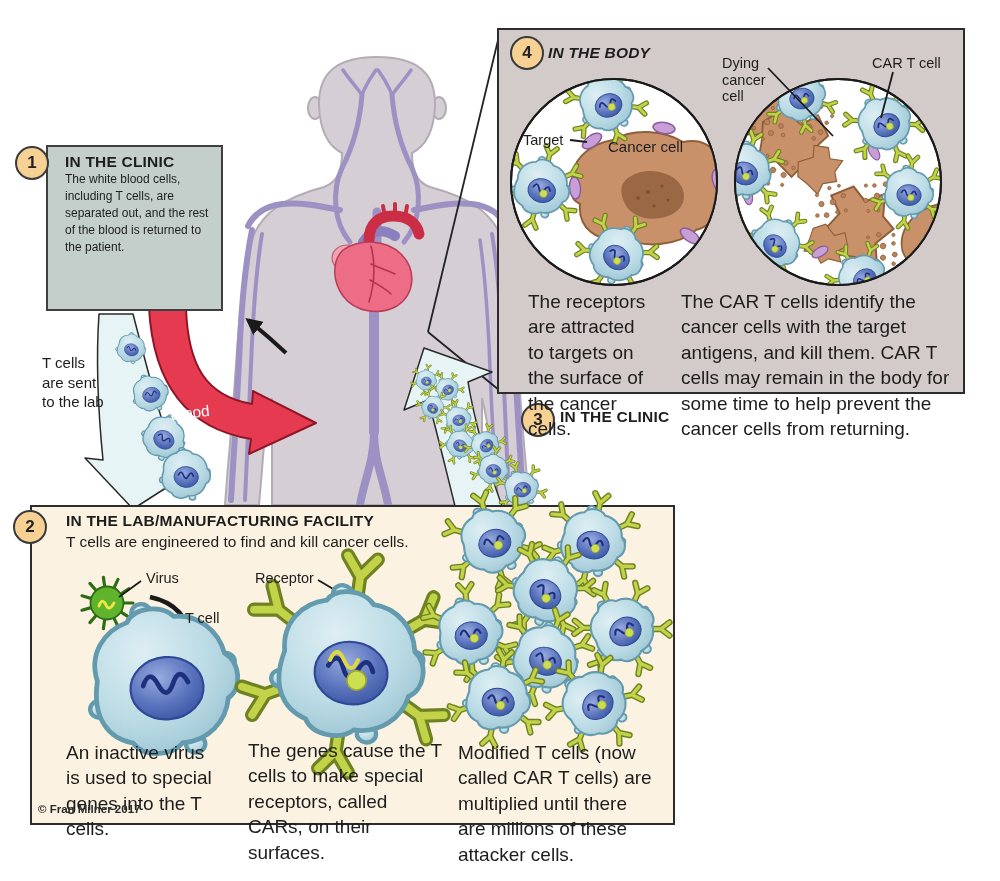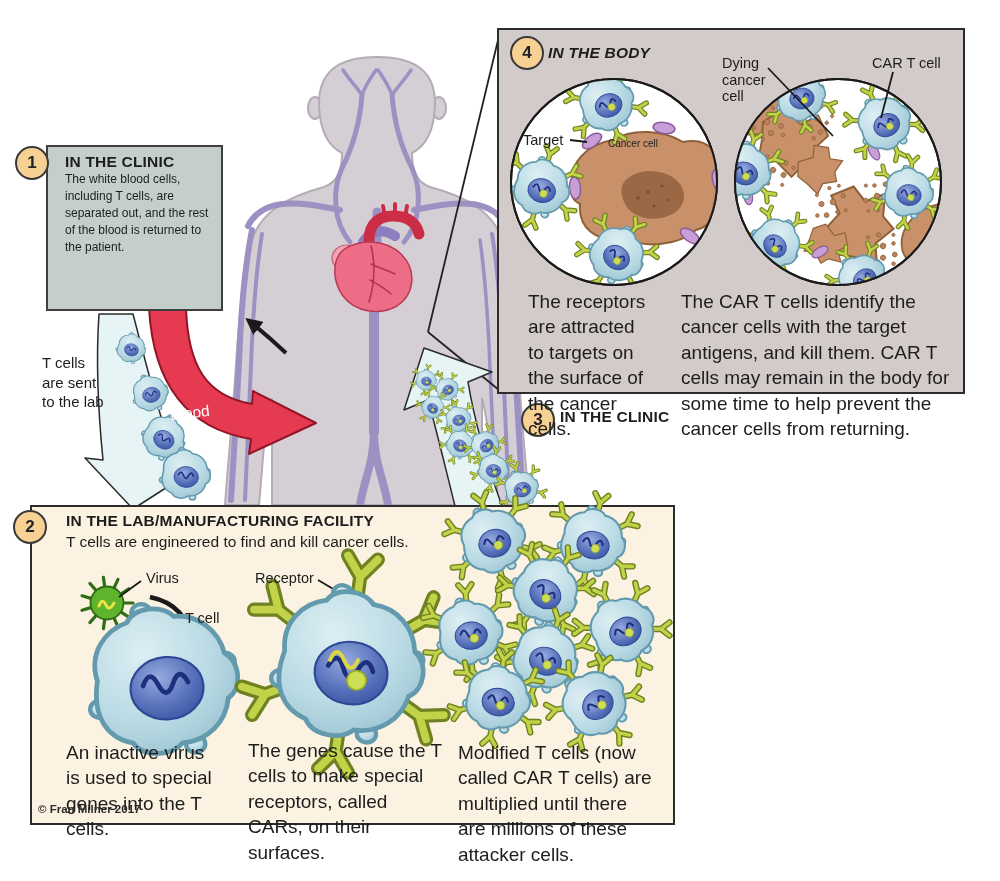--- a/index.html
+++ b/index.html
@@ -311,17 +311,17 @@
   <div class="abs z3 small-txt" style="left:248px;top:738px;width:198px;">The genes cause the T cells to make special receptors, called CARs, on their surfaces.</div>
   <div class="abs z3 small-txt" style="left:458px;top:740px;width:200px;">Modified T cells (now called CAR T cells) are multiplied until there are millions of these attacker cells.</div>
   <div class="abs z3 copyright" style="left:38px;top:803px;">© Fran Milner 2017</div>
 
   <div class="abs z3 h1" style="left:560px;top:408px;">IN THE CLINIC</div>
 
   <div class="abs z3 h1" style="left:548px;top:44px;font-style:italic;">IN THE BODY</div>
   <div class="abs z3 lbl" style="left:722px;top:55px;width:62px;">Dying cancer cell</div>
   <div class="abs z3 lbl" style="left:872px;top:55px;width:90px;">CAR T cell</div>
   <div class="abs z3 lbl" style="left:523px;top:132px;">Target</div>
-  <div class="abs z3" style="left:608px;top:138px;font-size:10px;">Cancer cell</div>
+  <div class="abs z3" style="left:608px;top:138px;font-size:15px;">Cancer cell</div>
   <div class="abs z3 small-txt" style="left:528px;top:289px;width:118px;">The receptors are attracted to targets on the surface of the cancer cells.</div>
   <div class="abs z3 small-txt" style="left:681px;top:289px;width:280px;">The CAR T cells identify the cancer cells with the target antigens, and kill them. CAR T cells may remain in the body for some time to help prevent the cancer cells from returning.</div>
 
 </div>
 
 </body></html>

